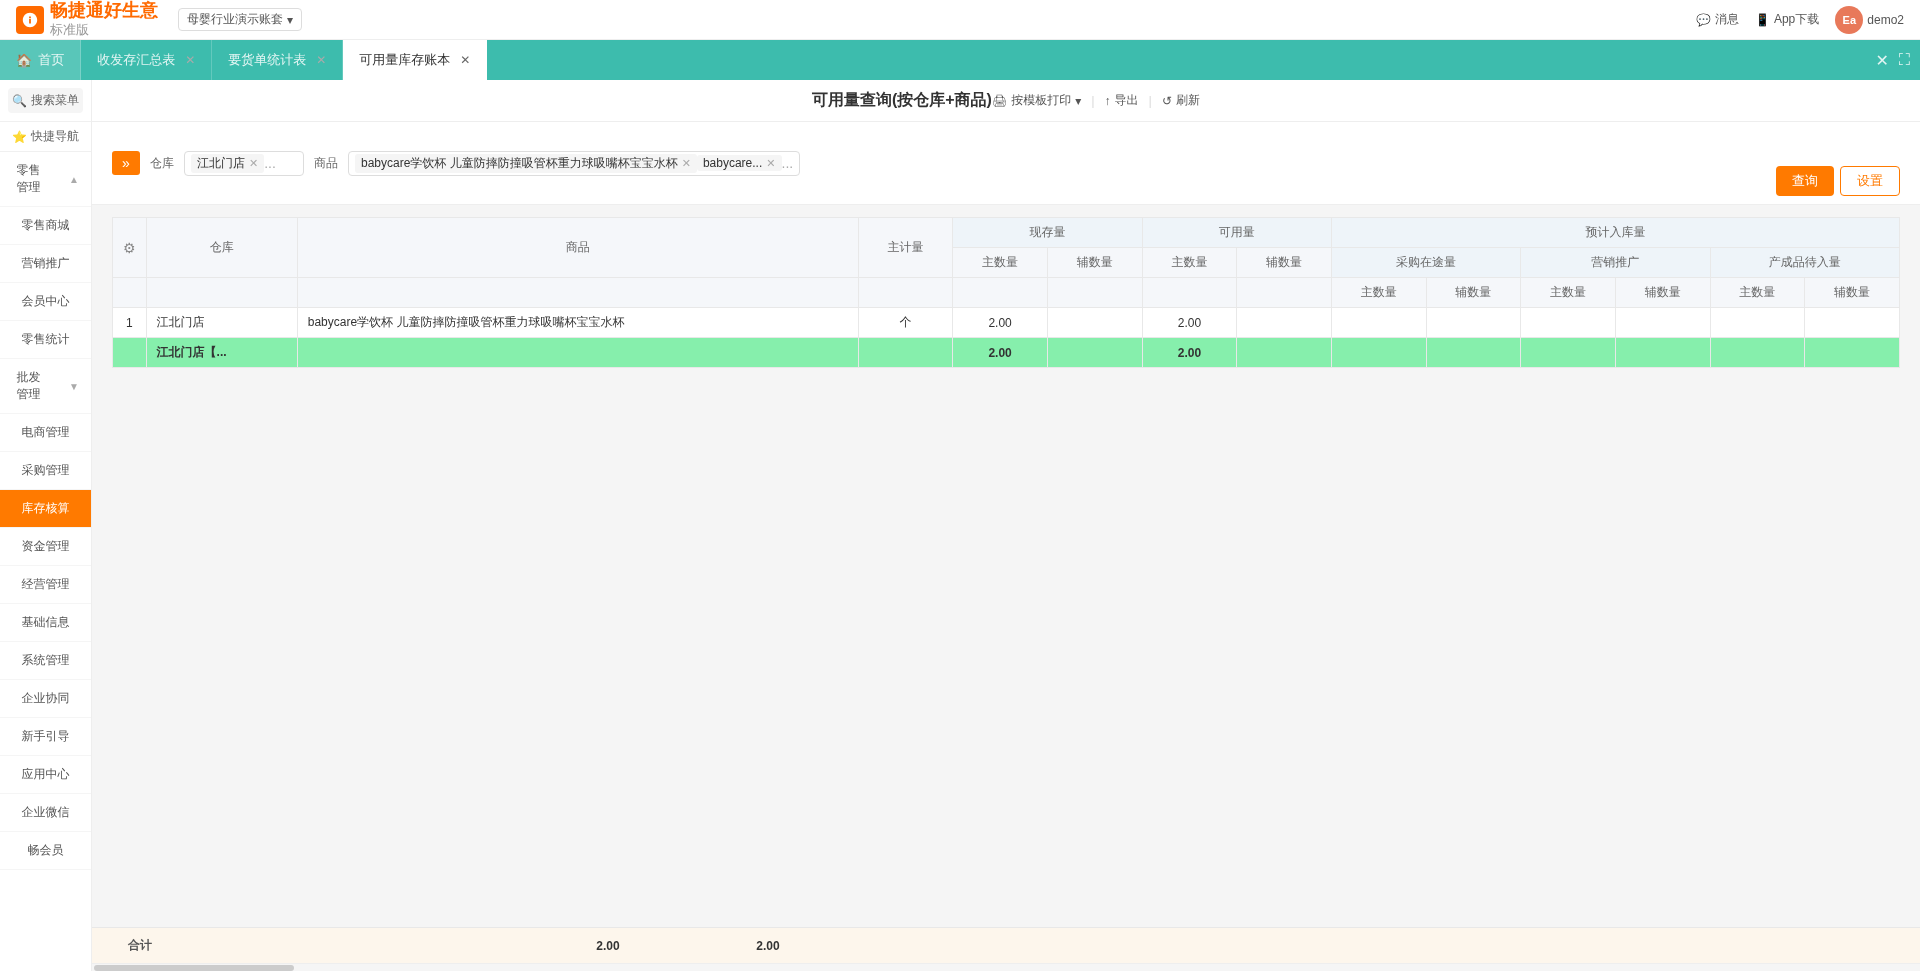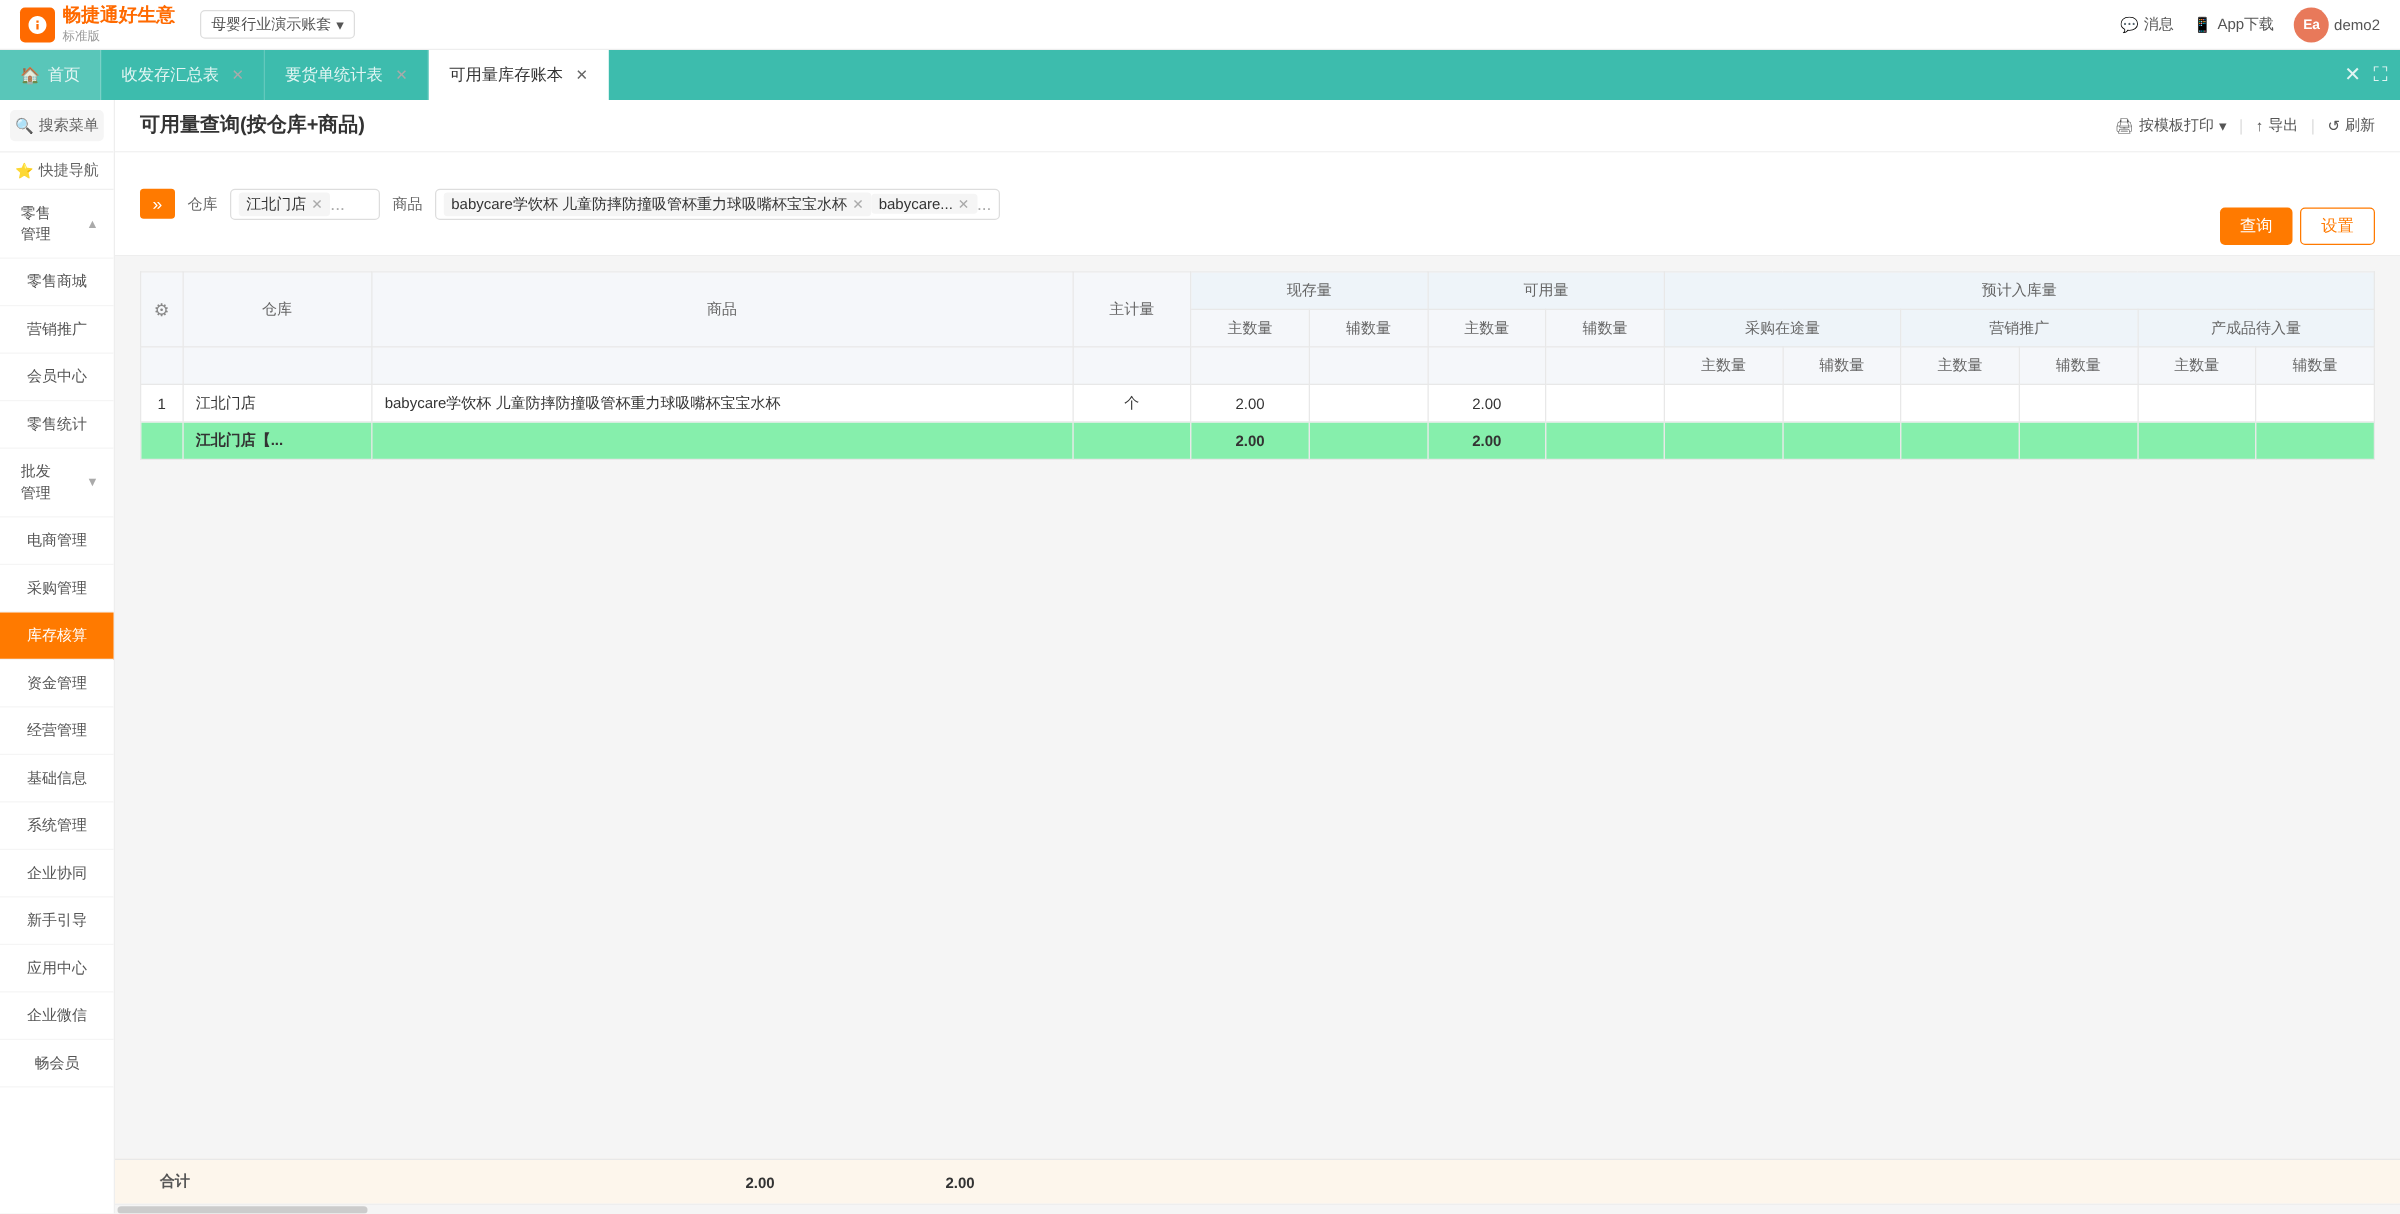--- a/index.html
+++ b/index.html
@@ -13,22 +13,22 @@
       display: flex;
       align-items: center;
       justify-content: space-between;
       padding: 0 16px;
       flex-shrink: 0;
     }
     .top-bar-left { display: flex; align-items: center; gap: 8px; }
     .logo { display: flex; align-items: center; gap: 6px; }
     .logo-icon { width: 28px; height: 28px; background: #ff6a00; border-radius: 4px; display: flex; align-items: center; justify-content: center; }
     .logo-icon svg { fill: #fff; width: 18px; height: 18px; }
-    .logo-text { font-size: 15px; color: #ff6a00; font-weight: bold; line-height: 1.2; }
-    .logo-sub { font-size: 10px; color: #999; }
+    .logo-text { font-size: 18px; color: #ff6a00; font-weight: bold; line-height: 1.2; }
+    .logo-sub { font-size: 13px; color: #999; }
     .industry-selector {
       display: flex; align-items: center; gap: 4px;
       border: 1px solid #ddd; border-radius: 4px;
       padding: 2px 8px; cursor: pointer; background: #fff; margin-left: 12px;
       font-size: 12px; color: #555;
     }
     .top-bar-right { display: flex; align-items: center; gap: 16px; }
     .top-bar-btn { display: flex; align-items: center; gap: 4px; cursor: pointer; color: #555; font-size: 12px; }
     .avatar { width: 28px; height: 28px; border-radius: 50%; background: #e8795a; display: flex; align-items: center; justify-content: center; color: #fff; font-size: 11px; font-weight: bold; }
 
@@ -93,21 +93,21 @@
     .sidebar-item.has-arrow { flex-direction: row; justify-content: space-between; padding: 10px 12px; gap: 24px; }
 
     
     .content { flex: 1; overflow: hidden; display: flex; flex-direction: column; }
 
     
     .page-header {
       background: #fff;
       padding: 10px 20px;
       border-bottom: 1px solid #eee;
-      display: flex; align-items: center; justify-content: space-between;
+      display: flex; align-items: center; justify-content: center;
       flex-shrink: 0;
     }
     .page-title { font-size: 16px; font-weight: bold; color: #333; }
     .page-header-actions { display: flex; align-items: center; gap: 10px; }
     .header-btn { display: flex; align-items: center; gap: 4px; font-size: 12px; color: #555; cursor: pointer; }
     .header-btn-divider { color: #ddd; }
 
     
     .filter-row {
       background: #fff;

